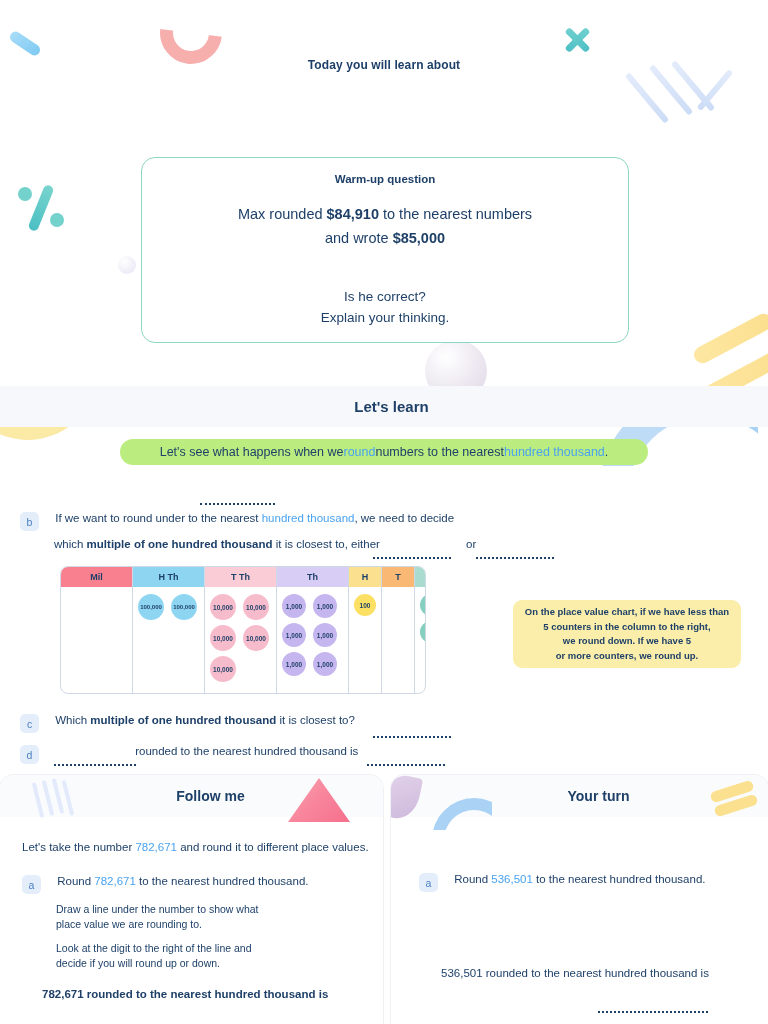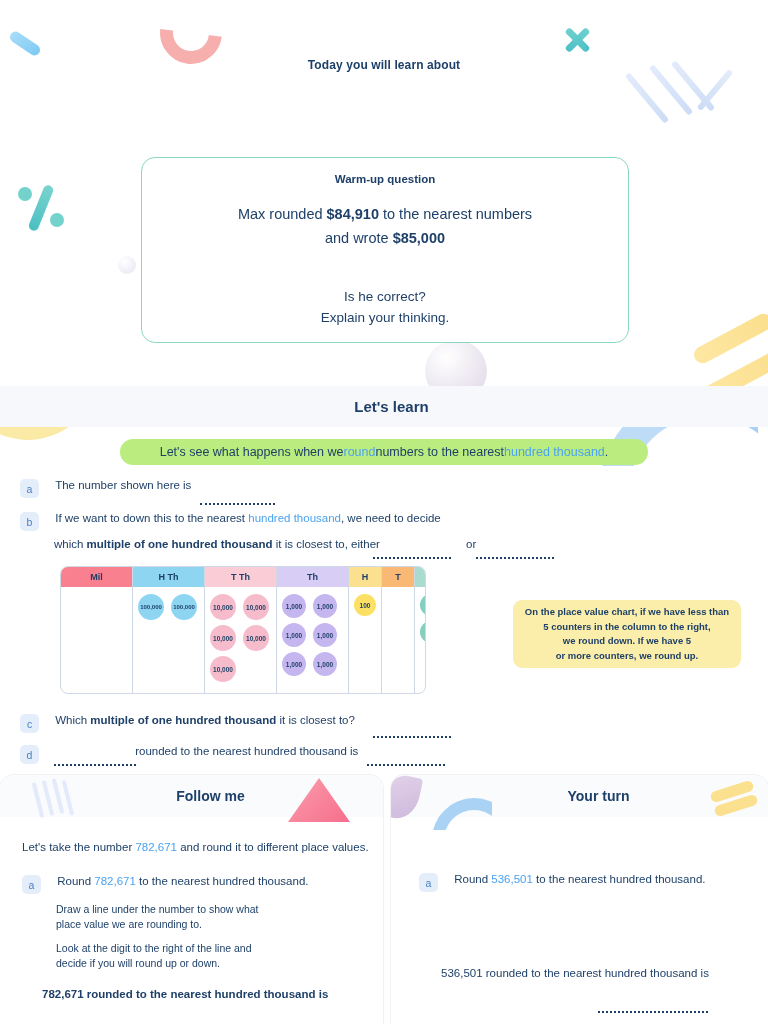--- a/index.html
+++ b/index.html
@@ -190,30 +190,26 @@
   </div>
 
   <div class="greenbar">
     <span>Let's see what happens when we </span>
       <span class="hl">round</span>
       <span> numbers to the nearest </span>
       <span class="hl">hundred thousand</span>
       <span>.</span>
   </div>
 
-  <div class="qrow" style="left:20px; top:479px;">
-    <span class="tag">a</span>
-    <span style="margin-left:13px; position:relative; top:-4px;">The number shown here is</span>
-  </div>
   <div class="dots" style="position:absolute; left:200px; top:503px; width:75px;"></div>
 
   <div class="qrow" style="left:20px; top:512px;">
     <span class="tag">b</span>
     <span style="margin-left:13px; position:relative; top:-4px;">
-      <span>If we want to down this to the nearest </span><span class="blue">hundred thousand</span><span>, we need to decide</span>
+      <span>If we want to round under to the nearest </span><span class="blue">hundred thousand</span><span>, we need to decide</span>
     </span>
   </div>
   <div class="qrow" style="left:54px; top:538px;">
     <span>which </span><span class="bold">multiple of one hundred thousand</span><span> it is closest to, either</span>
     <span style="margin-left:83px;">or</span>
   </div>
   <div class="dots" style="position:absolute; left:373px; top:557px; width:78px;"></div>
   <div class="dots" style="position:absolute; left:476px; top:557px; width:78px;"></div>
 
   <div class="pvc">

